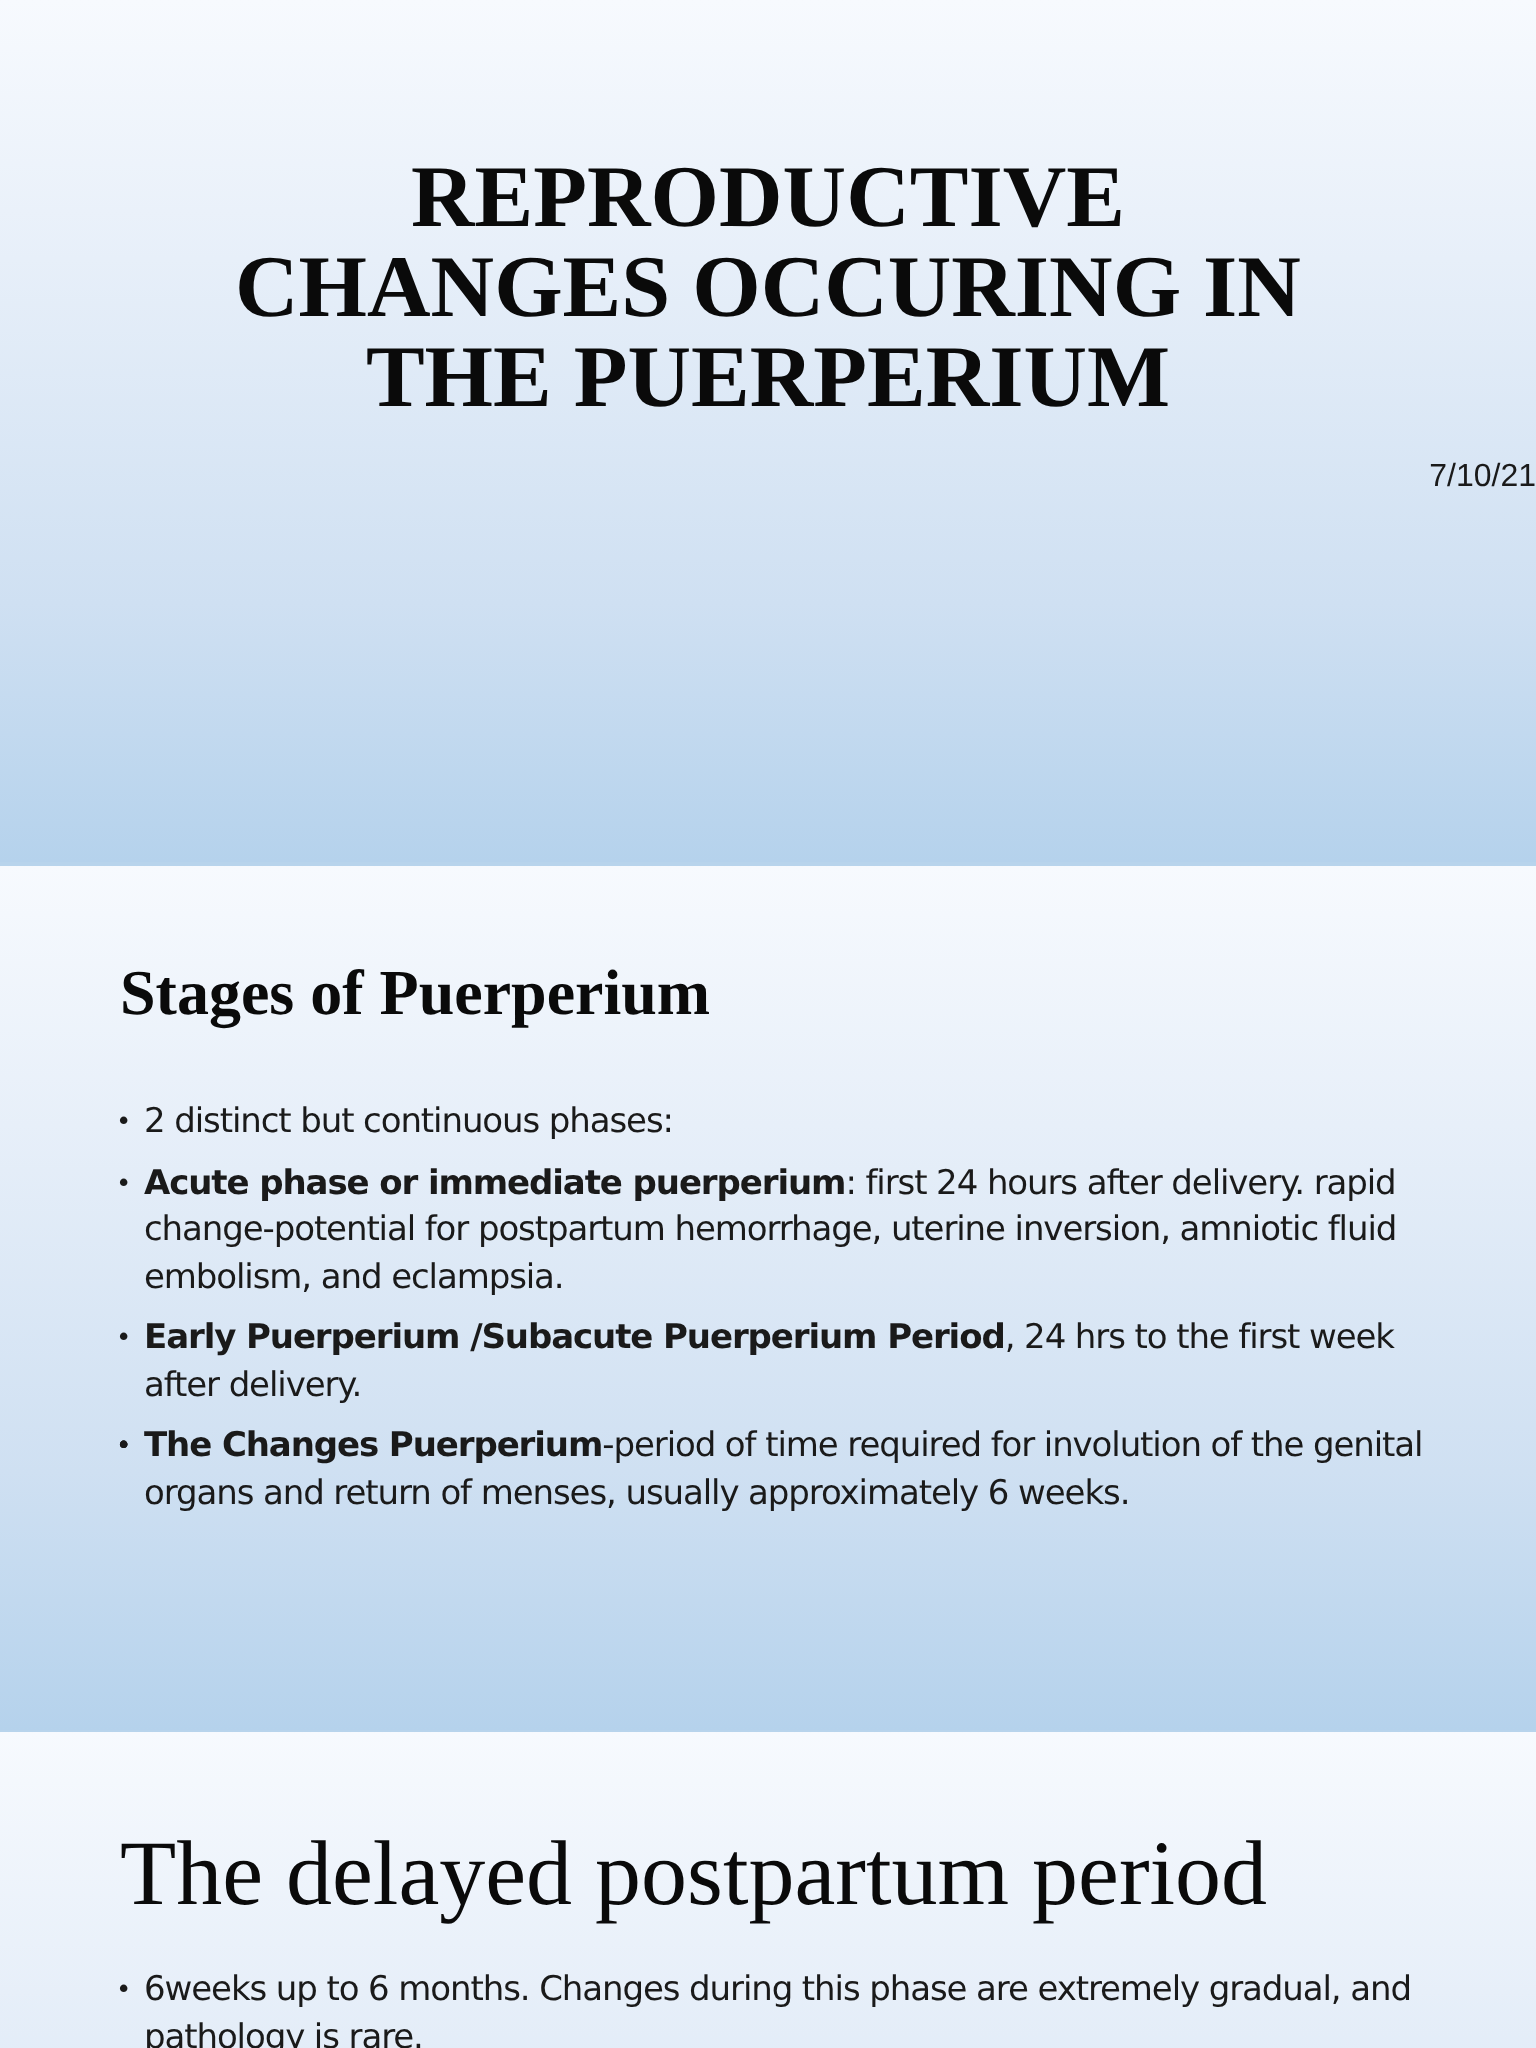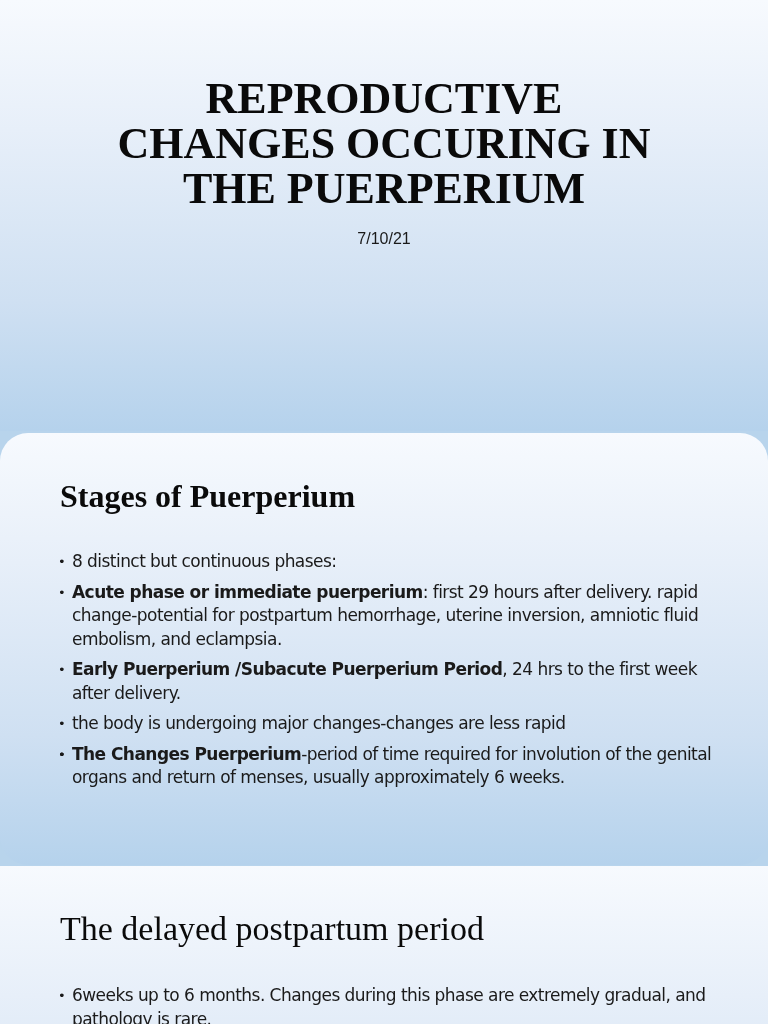--- a/index.html
+++ b/index.html
@@ -7,46 +7,46 @@
     width: 768px; height: 1024px; overflow: hidden;
     background: #b8d4ec;
     position: relative;
   }
   .slide {
     position: absolute; left: 0; width: 768px;
     background: linear-gradient(to bottom, #f7fafe 0%, #e7eff9 30%, #cfe0f2 70%, #b5d2ec 100%);
     overflow: hidden;
   }
   #slide1 { top: 0; height: 431px; }
-  #slide2 { top: 433px; height: 432px; border-radius: 28px; }
+  #slide2 { top: 433px; height: 432px; }
   #slide3 { top: 866px; height: 432px; }
 
   .title-main {
     position: absolute; left: 0; right: 0; top: 76px;
     text-align: center;
     font-family: "Liberation Serif", serif;
     font-weight: bold; font-size: 44px; line-height: 45px;
     color: #0a0a0a;
     margin: 0;
   }
   .title-main span { display: block; }
   .subtitle-date {
     position: absolute; left: 0; right: 0; top: 230px;
-    text-align: center;
+    text-align: right;
     font-family: "Liberation Sans", sans-serif;
     font-size: 16px; color: #1a1a1a;
   }
 
   .slide-heading {
     position: absolute; left: 60px; margin: 0;
     font-family: "Liberation Serif", serif;
     color: #0a0a0a;
   }
   #slide2 .slide-heading { top: 45px; font-size: 32px; font-weight: bold; }
-  #slide3 .slide-heading { top: 44px; font-size: 34px; font-weight: normal; }
+  #slide3 .slide-heading { top: 44px; font-size: 46px; font-weight: normal; }
 
   .bullets {
     position: absolute; left: 58px; right: 40px;
     list-style: none; margin: 0; padding: 0;
     font-family: "DejaVu Sans", sans-serif;
     font-size: 17px; line-height: 23.5px;
     color: #1a1a1a;
     letter-spacing: -0.55px;
   }
   #slide2 .bullets { top: 117px; }
@@ -68,24 +68,24 @@
     <span>REPRODUCTIVE</span>
     <span>CHANGES OCCURING IN</span>
     <span>THE PUERPERIUM</span>
   </h1>
   <div class="subtitle-date">7/10/21</div>
 </div>
 
 <div class="slide" id="slide2">
   <h2 class="slide-heading">Stages of Puerperium</h2>
   <ul class="bullets">
-    <li><span class="bullet-dot">•</span><b></b><span>8 distinct but continuous phases:</span></li>
-    <li><span class="bullet-dot">•</span><b>Acute phase or immediate puerperium</b><span>: first 29 hours after delivery. rapid change-potential for postpartum hemorrhage, uterine inversion, amniotic fluid embolism, and eclampsia.</span></li>
+    <li><span class="bullet-dot">•</span><b></b><span>2 distinct but continuous phases:</span></li>
+    <li><span class="bullet-dot">•</span><b>Acute phase or immediate puerperium</b><span>: first 24 hours after delivery. rapid change-potential for postpartum hemorrhage, uterine inversion, amniotic fluid embolism, and eclampsia.</span></li>
     <li><span class="bullet-dot">•</span><b>Early Puerperium /Subacute Puerperium Period</b><span>, 24 hrs to the first week after delivery.</span></li>
-    <li><span class="bullet-dot">•</span><b></b><span>the body is undergoing major changes-changes are less rapid</span></li>
+    <li><span class="bullet-dot">•</span><b></b></li>
     <li><span class="bullet-dot">•</span><b></b></li>
     <li><span class="bullet-dot">•</span><b>The Changes Puerperium</b><span>-period of time required for involution of the genital organs and return of menses, usually approximately 6 weeks.</span></li>
   </ul>
 </div>
 
 <div class="slide" id="slide3">
   <h2 class="slide-heading">The delayed postpartum period</h2>
   <ul class="bullets">
     <li><span class="bullet-dot">•</span><b></b><span>6weeks up to 6 months. Changes during this phase are extremely gradual, and pathology is rare.</span></li>
   </ul>

